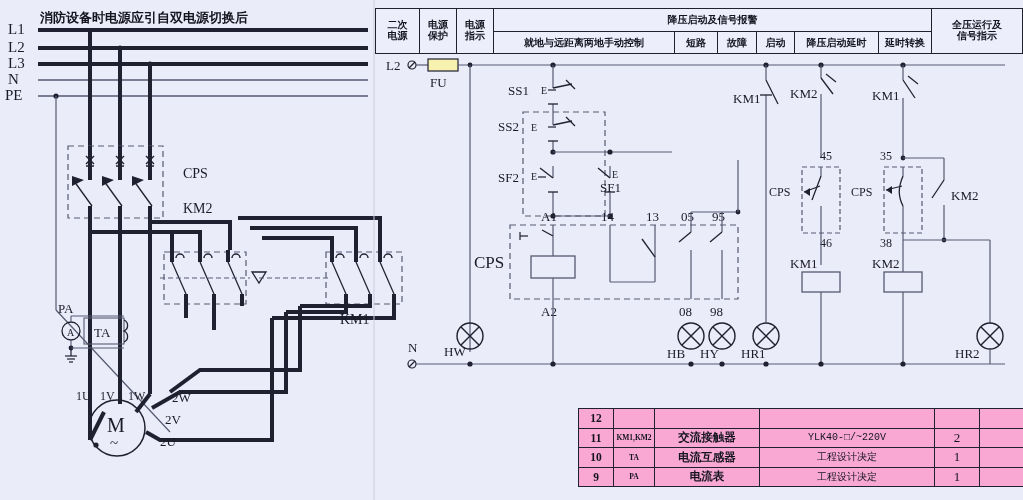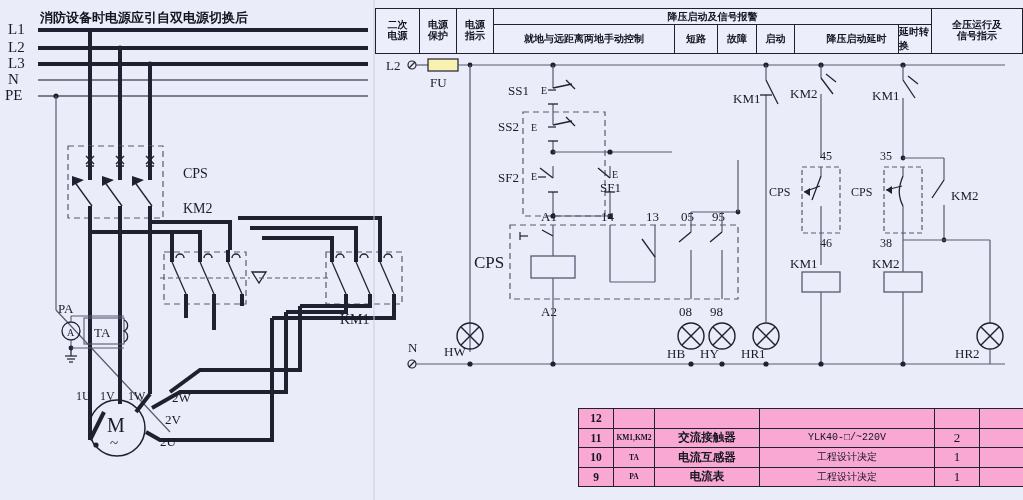--- a/index.html
+++ b/index.html
@@ -434,21 +434,21 @@
         </div>
         <div class="subcol" style="width:42px;">
           <span class="hcn">短路</span>
         </div>
         <div class="subcol" style="width:38px;">
           <span class="hcn">故障</span>
         </div>
         <div class="subcol" style="width:37px;justify-content:center;">
           <span class="hcn">启动</span>
         </div>
-        <div class="subcol" style="width:83px;margin-left:20px;">
+        <div class="subcol" style="width:83px;">
           <span class="hcn">降压启动延时</span>
         </div>
         <div class="subcol" style="flex:1;border-right:none;">
           <span class="hcn">延时转换</span>
         </div>
       </div>
     </div>
     <div style="width:90px;display:flex;flex-direction:column;align-items:center;justify-content:center;line-height:1.08;">
       <span class="hcn">全压运行及</span>
       <span class="hcn">信号指示</span>

